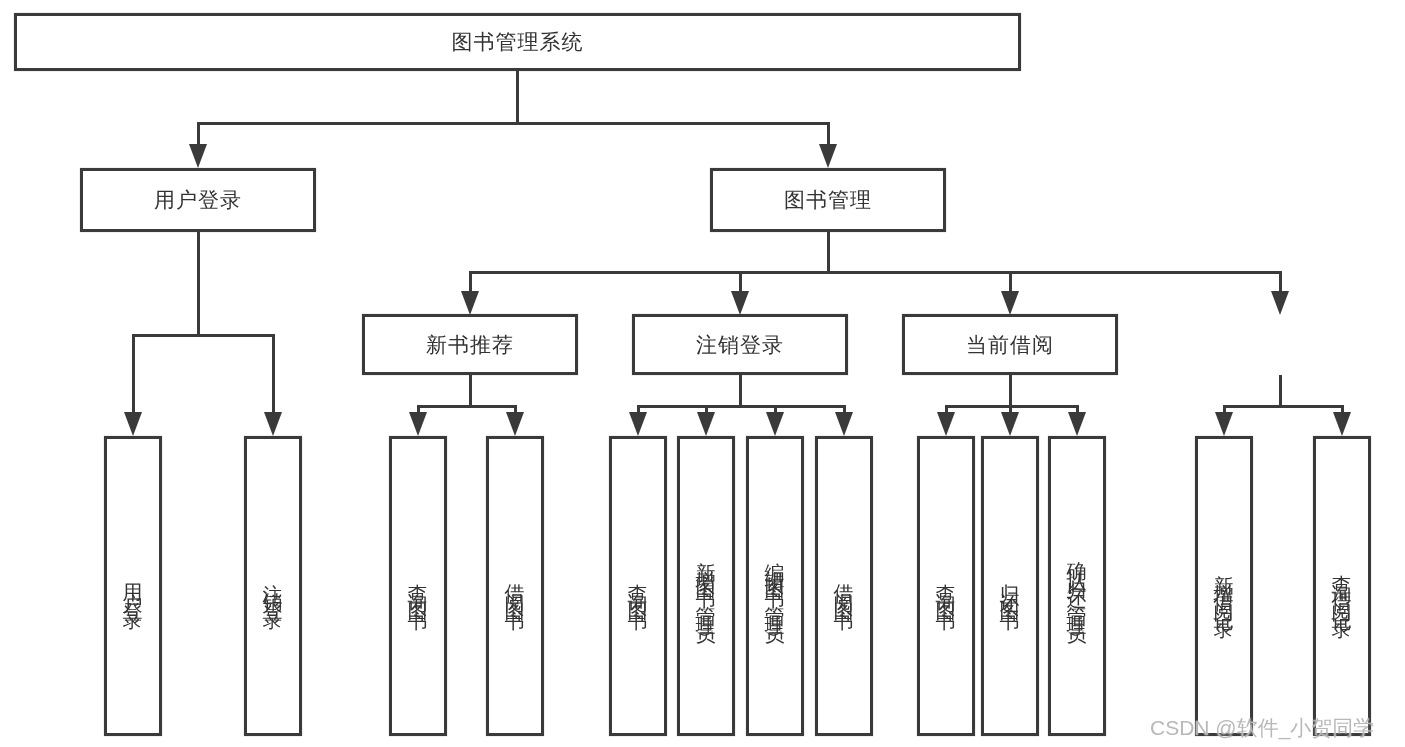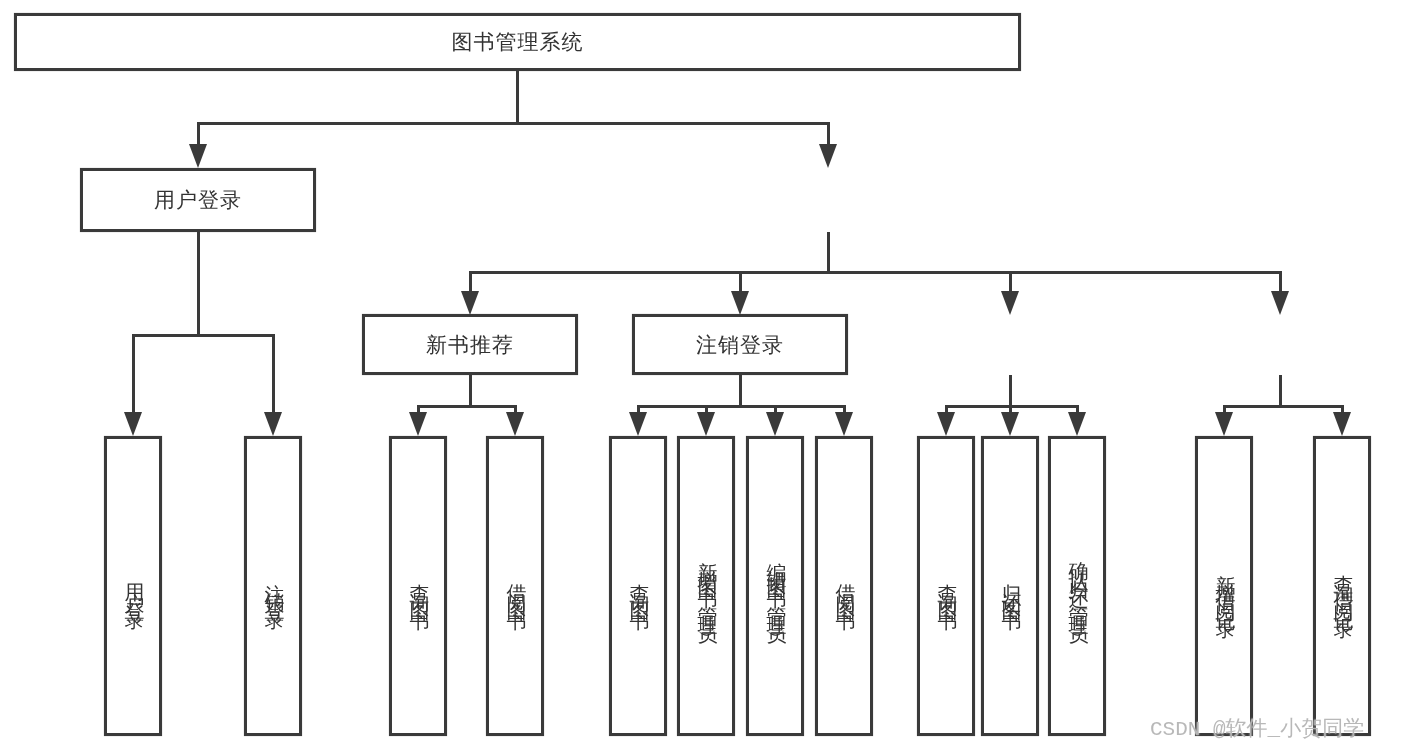--- a/index.html
+++ b/index.html
@@ -1,20 +1,20 @@
 <!DOCTYPE html>
 <html><head>
 <meta charset="utf-8">
 <style>
   html,body{margin:0;padding:0;background:#fff;}
   #canvas{
     position:relative;
     width:1405px;height:747px;
     background:#fff;
-    font-family:Liberation Mono, monospace;
+    font-family:Liberation Sans, sans-serif;
     overflow:hidden;
   }
   .node{
     position:absolute;
     box-sizing:border-box;
     border:3px solid #3a3a3a;
     background:#fff;
     display:flex;
     align-items:center;
     justify-content:center;
@@ -63,26 +63,32 @@
 
 <div id="canvas">
 
   <div class="node root-box">
     <span class="hlabel">图书管理系统</span>
   </div>
 
   <div class="node l2-box" style="left:80px">
     <span class="hlabel">用户登录</span>
   </div>
+  <div class="node l2-box" style="left:710px">
+    <span class="hlabel">图书管理</span>
+  </div>
 
   <div class="node l3-box" style="left:362px">
     <span class="hlabel">新书推荐</span>
   </div>
   <div class="node l3-box" style="left:632px">
     <span class="hlabel">注销登录</span>
+  </div>
+  <div class="node l3-box" style="left:902px">
+    <span class="hlabel">当前借阅</span>
   </div>
 
   <div class="node leaf" style="left:104px">
     <span class="vtext">用户登录</span>
   </div>
   <div class="node leaf" style="left:244px">
     <span class="vtext">注销登录</span>
   </div>
   <div class="node leaf" style="left:389px">
     <span class="vtext">查询图书</span>

